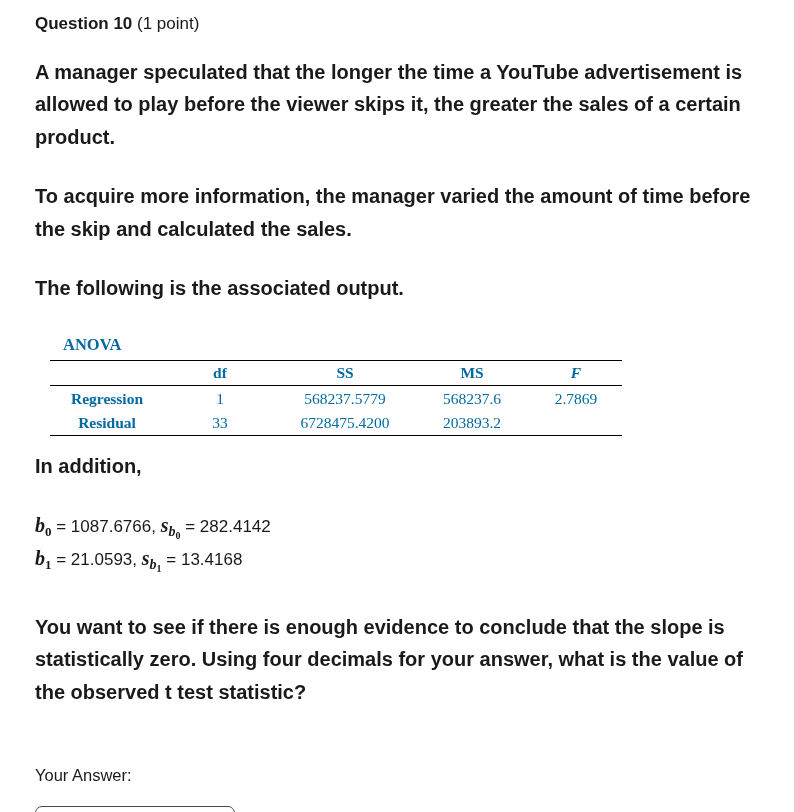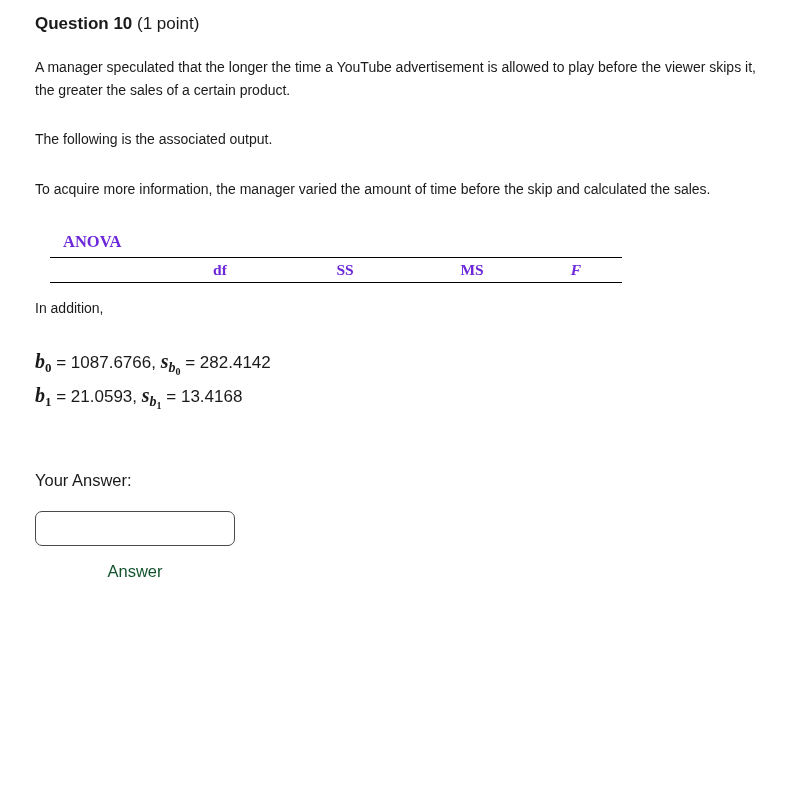--- a/index.html
+++ b/index.html
@@ -9,32 +9,33 @@
     min-height: 812px;
     font-family: "Liberation Sans", sans-serif;
     color: #1a1a1a;
     padding: 14px 30px 20px 35px;
   }
   .q-header { font-size: 17px; margin-bottom: 22px; }
   .q-title  { font-weight: 700; }
   .q-points { font-weight: 400; }
 
   .q-body p {
-    font-size: 14px;
+    font-size: 20px;
     line-height: 1.62;
     max-width: 724px;
     margin-bottom: 27px;
+    font-weight: bold;
   }
 
   
   .anova-wrap {
     display: inline-block;
     margin: 4px 0 14px 15px;
     font-family: "Liberation Serif", serif;
-    color: #6d28d9;
+    color: #0369a1;
   }
   .anova-title {
     font-weight: 700;
     font-size: 16.5px;
     padding: 0 0 5px 13px;
   }
   table.anova {
     border-collapse: collapse;
     border-top: 1.6px solid #000;
   }
@@ -117,48 +118,63 @@
 <div class="page">
 
   <div class="q-header">
     <span class="q-title">Question 10</span><span class="q-points"> (1 point)</span>
   </div>
 
   <div class="q-body">
 
     <p>A manager speculated that the longer the time a YouTube advertisement is allowed to play before the viewer skips it, the greater the sales of a certain product.</p>
 
+    <p>To acquire more information, the manager varied the amount of time before the skip and calculated the sales.</p>
+
     <p>The following is the associated output.</p>
-
-    <p>To acquire more information, the manager varied the amount of time before the skip and calculated the sales.</p>
 
     <div class="anova-wrap">
       <div class="anova-title">ANOVA</div>
       <table class="anova">
         <thead>
           <tr>
             <th class="col-label"></th>
             <th class="col-df">df</th>
             <th class="col-ss">SS</th>
             <th class="col-ms">MS</th>
             <th class="col-f f-col">F</th>
           </tr>
         </thead>
         <tbody>
+          <tr>
+            <td class="lbl">Regression</td>
+            <td>1</td>
+            <td>568237.5779</td>
+            <td>568237.6</td>
+            <td>2.7869</td>
+          </tr>
+          <tr>
+            <td class="lbl">Residual</td>
+            <td>33</td>
+            <td>6728475.4200</td>
+            <td>203893.2</td>
+            <td></td>
+          </tr>
         </tbody>
       </table>
     </div>
 
     <p>In addition,</p>
 
     <div class="math-block">
       <div class="math-line"><span class="mvar">b</span><sub class="msub">0</sub><span class="mrest"> = 1087.6766, </span><span class="mvar">s</span><sub class="msub"><span class="mvar-sm">b</span><sub class="msub2">0</sub></sub><span class="mrest"> = 282.4142</span></div>
       <div class="math-line"><span class="mvar">b</span><sub class="msub">1</sub><span class="mrest"> = 21.0593, </span><span class="mvar">s</span><sub class="msub"><span class="mvar-sm">b</span><sub class="msub2">1</sub></sub><span class="mrest"> = 13.4168</span></div>
     </div>
 
+    <p>You want to see if there is enough evidence to conclude that the slope is statistically zero. Using four decimals for your answer, what is the value of the observed t test statistic?</p>
 
     <div class="your-answer">Your Answer:</div>
 
     <div class="answer-area">
       <input type="text" class="answer-input" value="" style="">
       <div class="answer-caption">Answer</div>
     </div>
 
   </div>
 </div>

